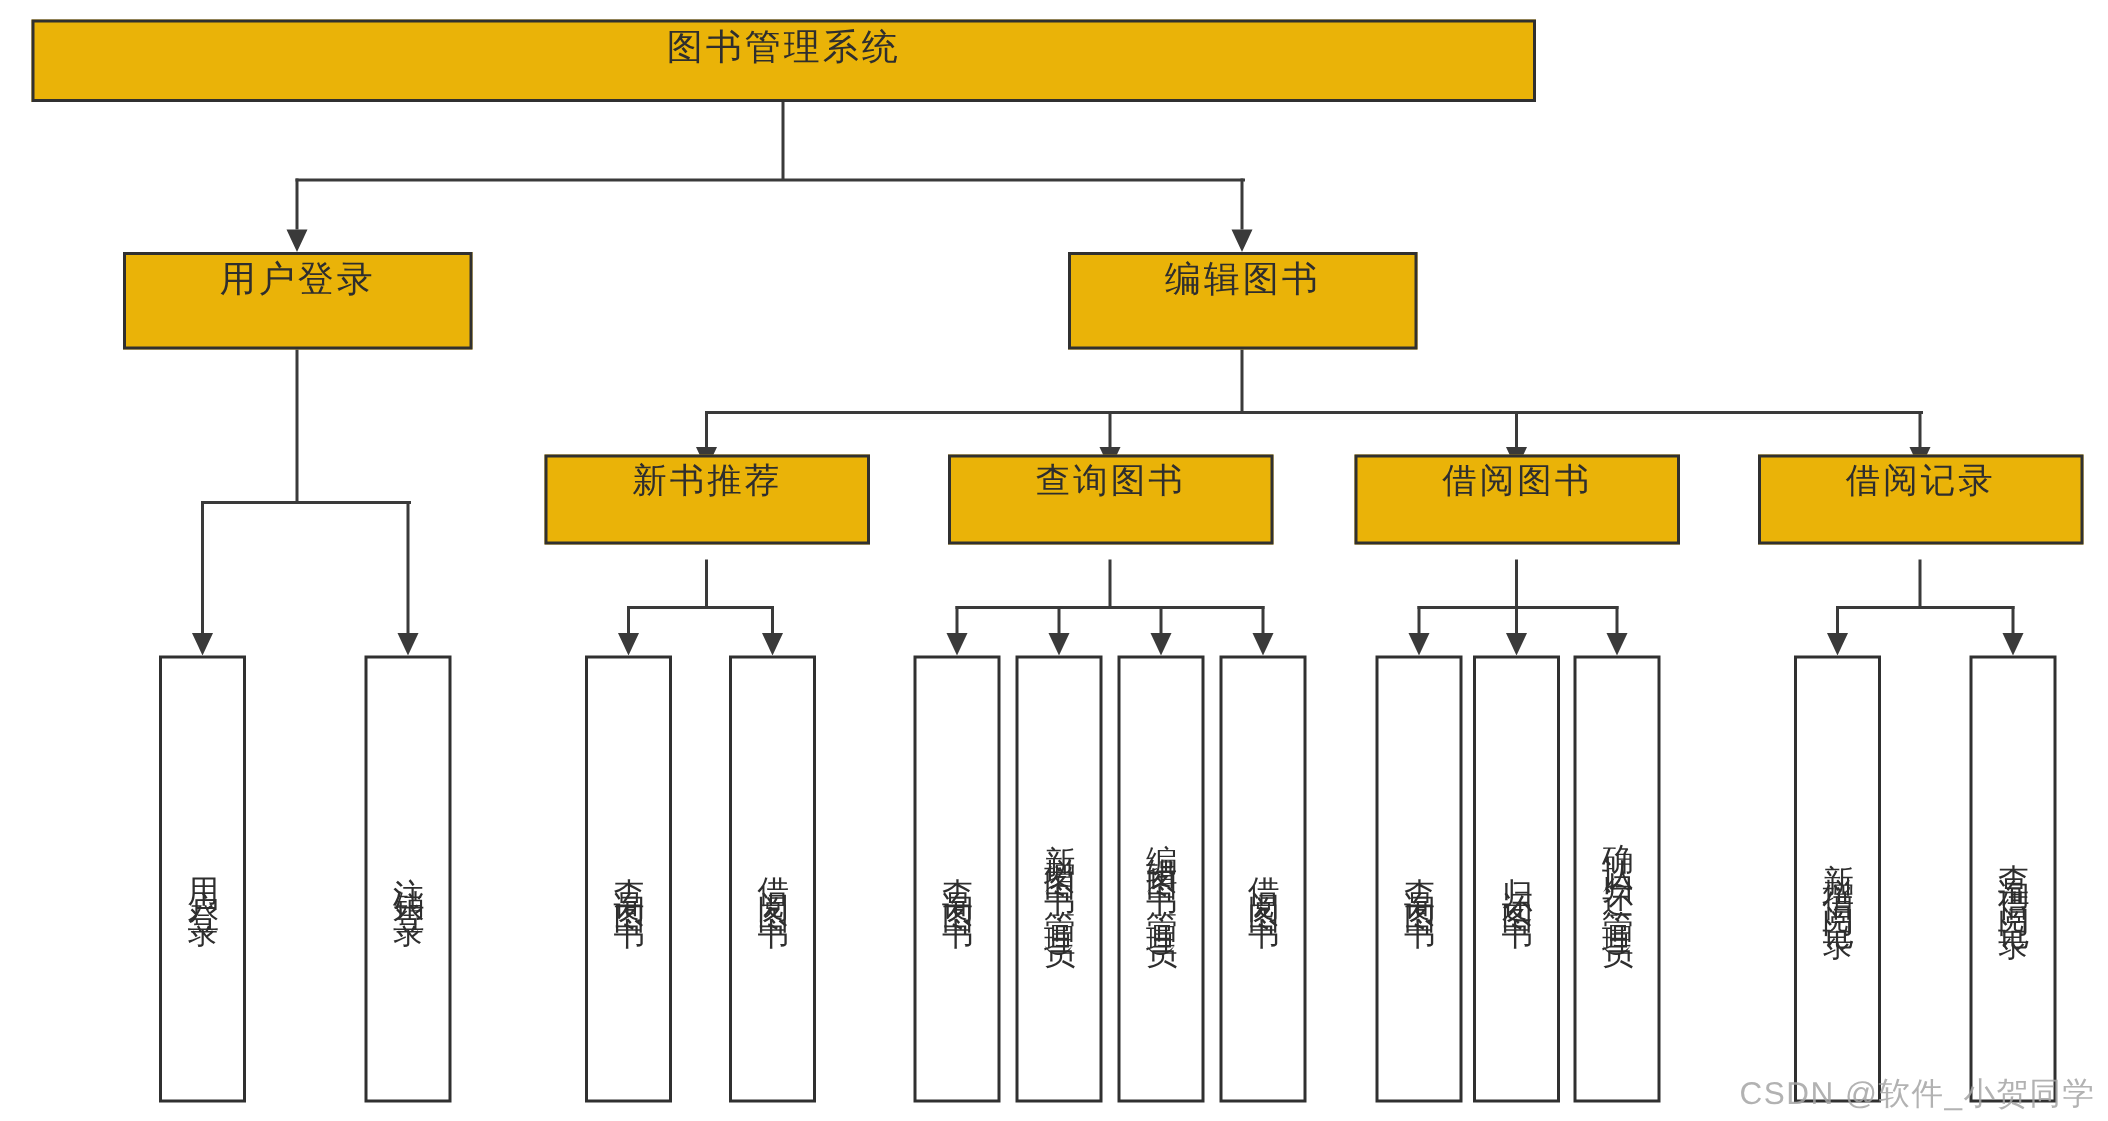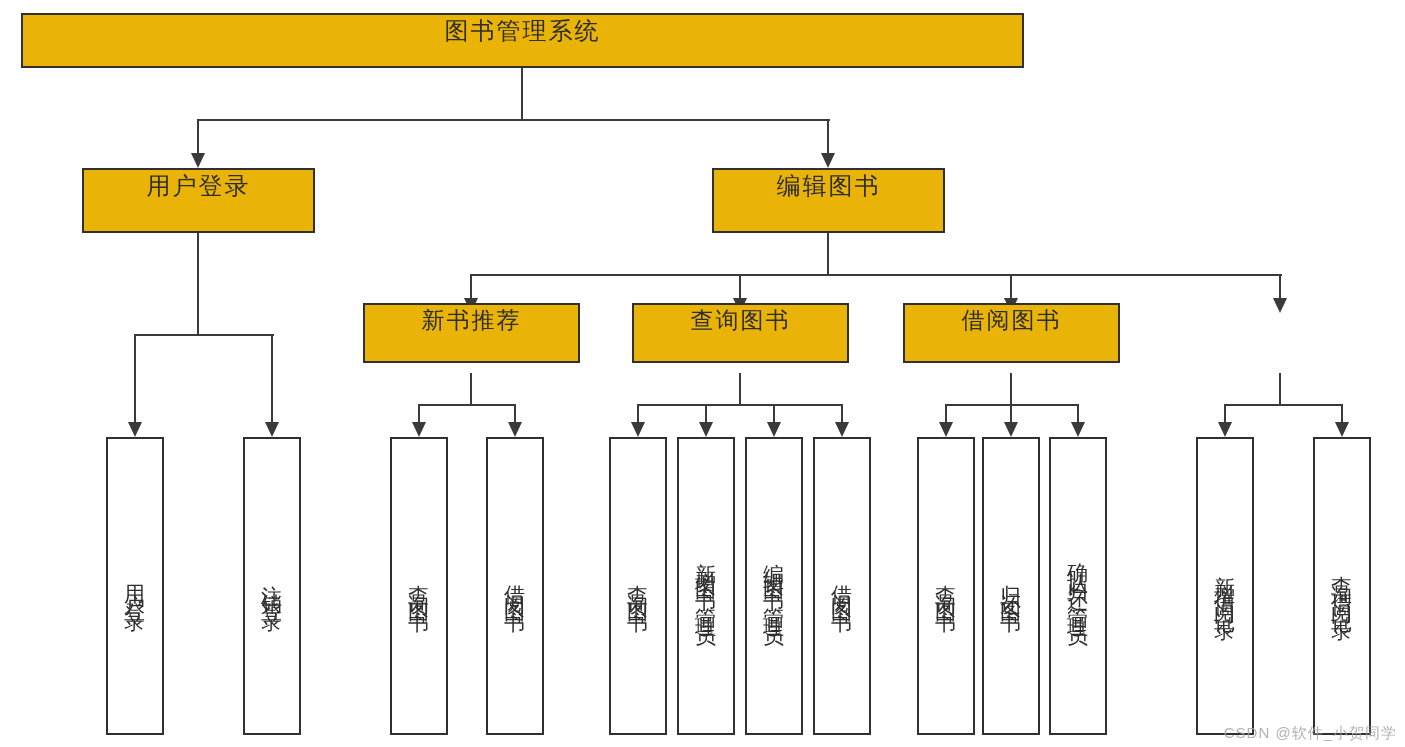--- a/index.html
+++ b/index.html
@@ -48,21 +48,21 @@
   .ar{
     position:absolute;width:0;height:0;
     border-left:7px solid transparent;
     border-right:7px solid transparent;
     border-top:15px solid #3a3a3a;
     z-index:1;
   }
   #watermark{
     position:absolute;
     right:8px;bottom:4px;
-    font-size:15px;
+    font-size:21px;
     color:rgba(165,165,165,0.85);
     letter-spacing:1px;
     z-index:5;
   }
 </style>
 </head>
 <body>
 
 <div id="stage">
 
@@ -78,20 +78,23 @@
   </div>
 
   <div class="hbox lvl3" style="left:363px">
     <span>新书推荐</span>
   </div>
   <div class="hbox lvl3" style="left:632px">
     <span>查询图书</span>
   </div>
   <div class="hbox lvl3" style="left:903px">
     <span>借阅图书</span>
+  </div>
+  <div class="hbox lvl3" style="left:1172px">
+    <span>借阅记录</span>
   </div>
 
   <div class="leaf" style="left:106px">
     <span>用户登录</span>
   </div>
   <div class="leaf" style="left:243px">
     <span>注销登录</span>
   </div>
 
   <div class="leaf" style="left:390px">

